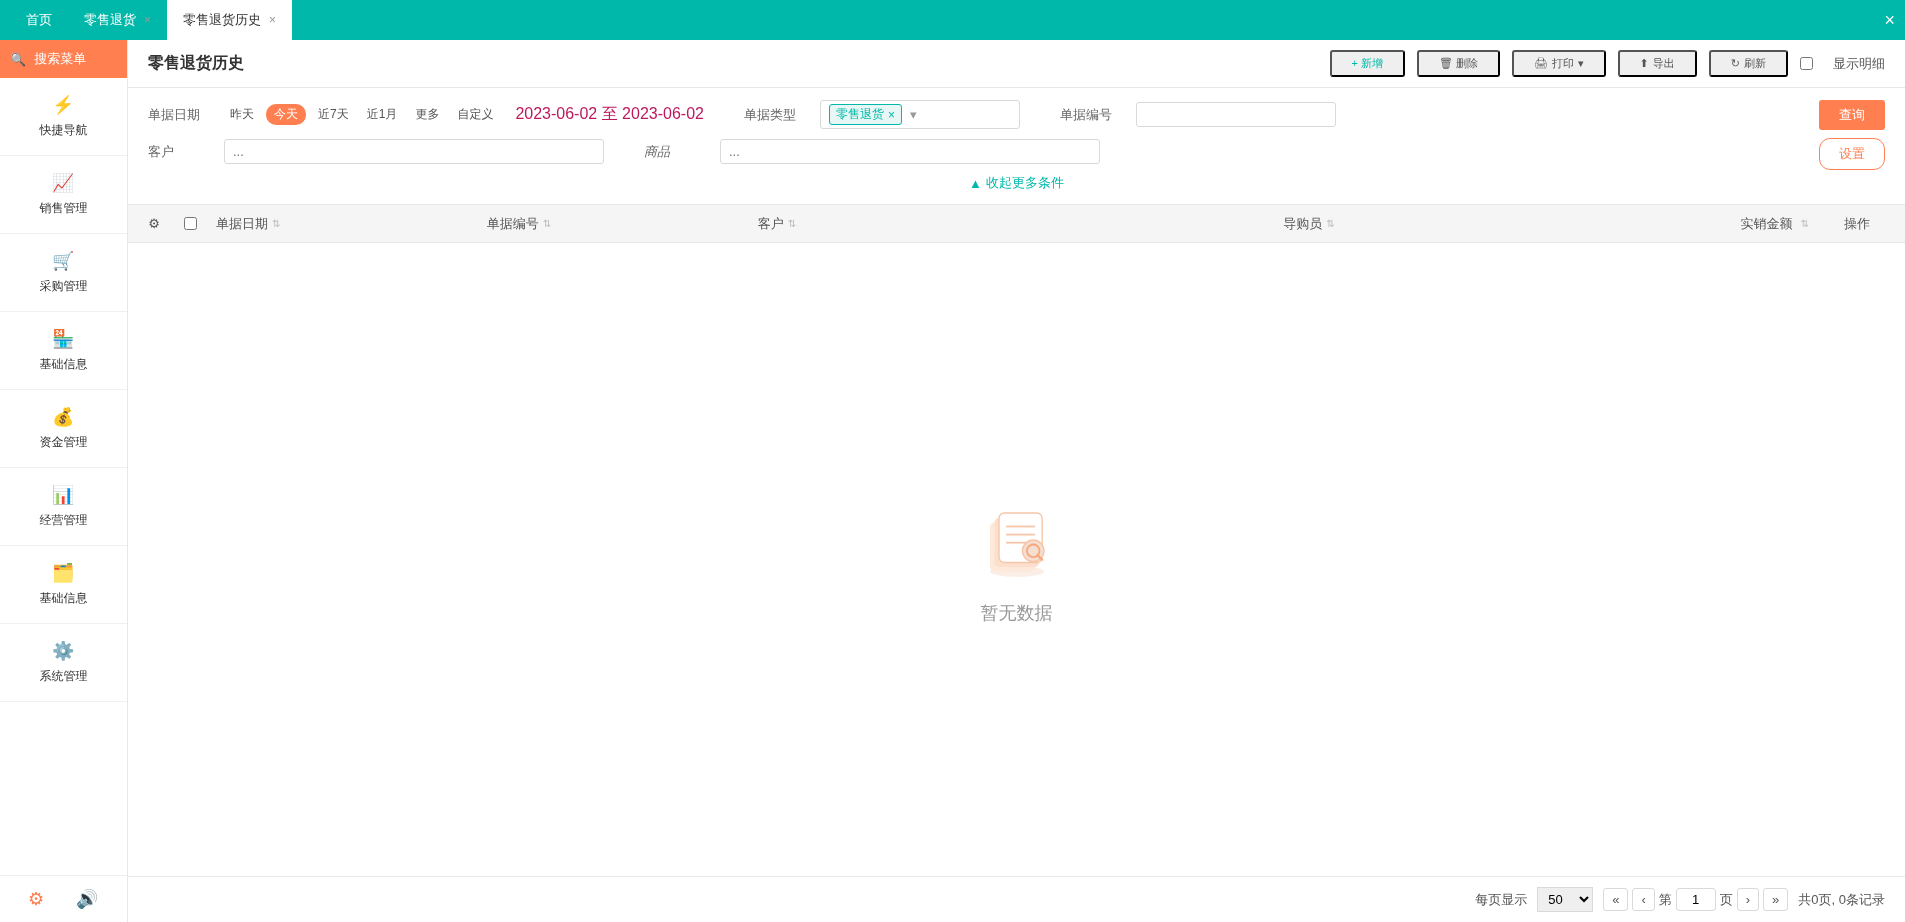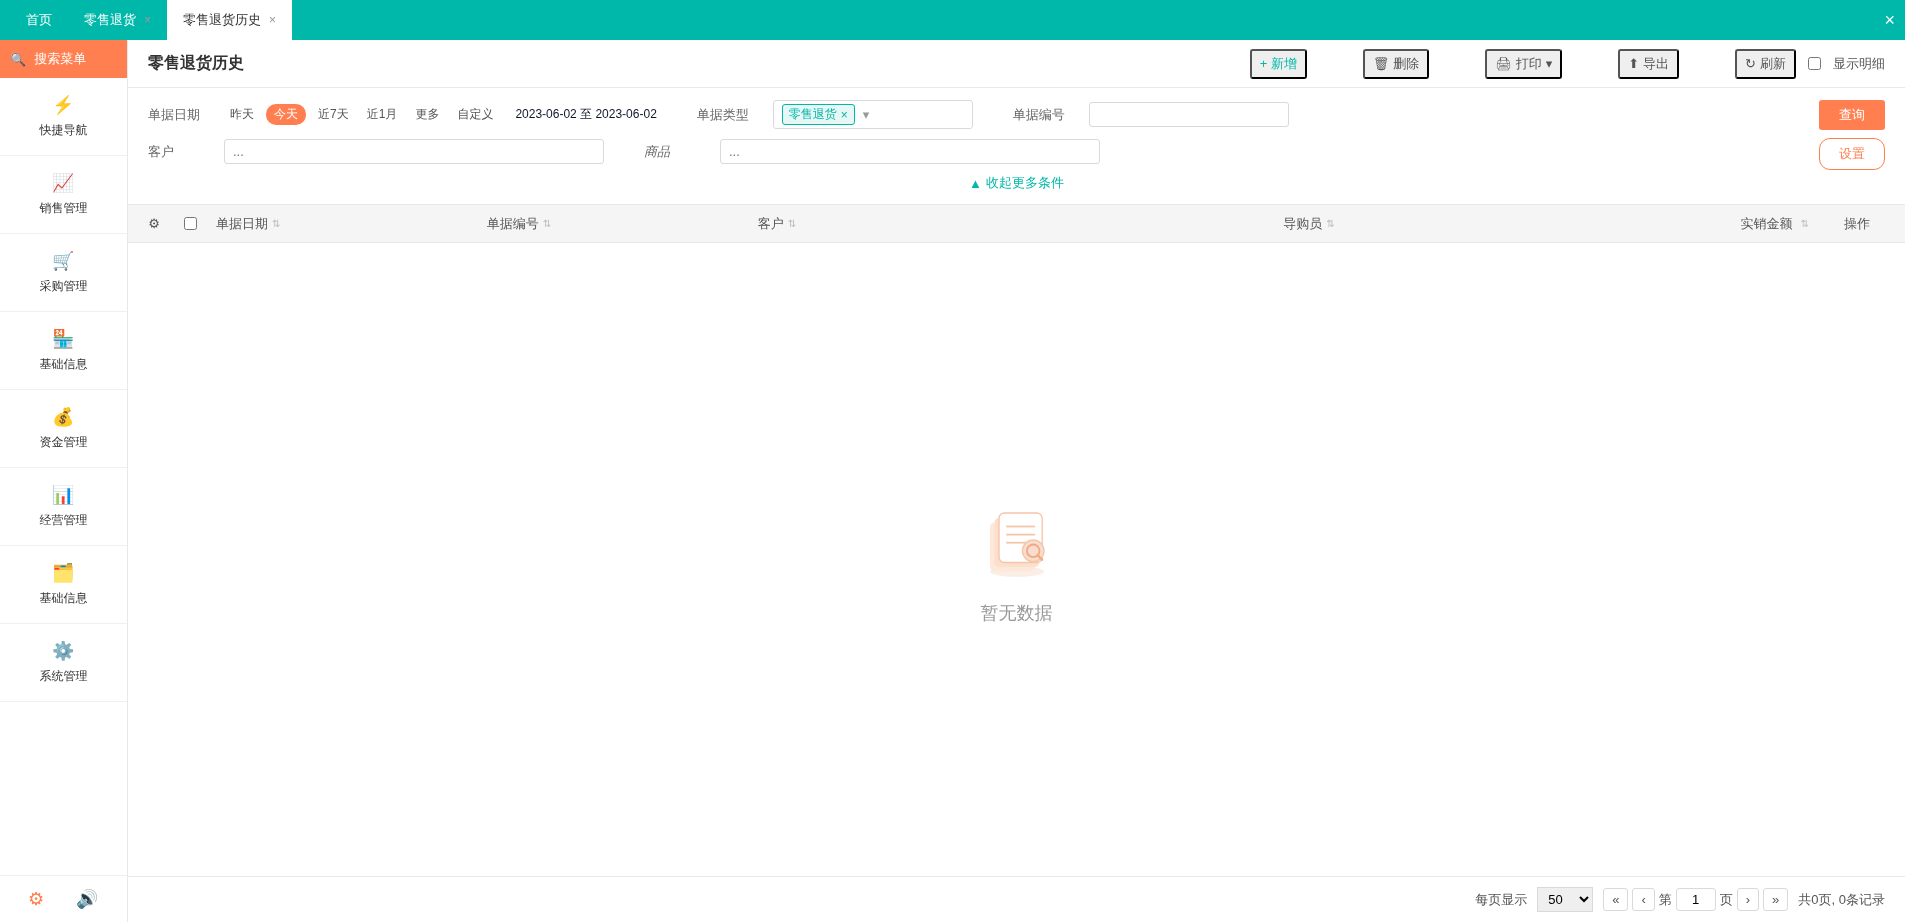--- a/index.html
+++ b/index.html
@@ -25,33 +25,33 @@
     .sidebar-bottom { margin-top: auto; display: flex; align-items: center; justify-content: space-around; padding: 12px; border-top: 1px solid #eee; background: #fff; }
     .sidebar-bottom .icon { font-size: 18px; color: #ff7f50; cursor: pointer; }
 
     
     .content { flex: 1; display: flex; flex-direction: column; overflow: hidden; background: #f5f5f5; }
 
     
     .page-header { background: #fff; padding: 0 20px; height: 48px; display: flex; align-items: center; justify-content: space-between; border-bottom: 1px solid #e8e8e8; flex-shrink: 0; }
     .page-title { font-size: 16px; font-weight: bold; color: #333; }
     .header-actions { display: flex; align-items: center; gap: 12px; }
-    .action-btn { display: flex; align-items: center; gap: 4px; color: #555; cursor: pointer; font-size: 13px; padding: 4px 8px; border-radius: 3px; margin-left: 44px; }
+    .action-btn { display: flex; align-items: center; gap: 4px; color: #555; cursor: pointer; font-size: 11px; padding: 4px 20px; border-radius: 3px; }
     .action-btn.new-btn { color: #00b8a9; }
-    .show-detail { display: flex; align-items: center; gap: 12px; font-size: 13px; color: #555; }
+    .show-detail { display: flex; align-items: center; gap: 20px; font-size: 13px; color: #555; }
     .show-detail input[type="checkbox"] { cursor: pointer; }
 
     
     .filter-area { background: #fff; padding: 12px 20px; border-bottom: 1px solid #e8e8e8; flex-shrink: 0; }
     .filter-row { display: flex; align-items: center; gap: 16px; margin-bottom: 10px; }
     .filter-label { color: #666; font-size: 13px; min-width: 60px; flex-shrink: 0; }
     .date-options { display: flex; align-items: center; gap: 6px; }
     .date-btn { font-size: 12px; color: #555; cursor: pointer; padding: 2px 6px; border-radius: 3px; }
     .date-btn.active { background: #ff7f50; color: #fff; border-radius: 10px; padding: 2px 8px; }
-    .date-range { font-size: 12px; color: #0f172a; }
+    .date-range { font-size: 16px; color: #be185d; }
     .filter-type-wrap { display: flex; align-items: center; border: 1px solid #d9d9d9; border-radius: 3px; padding: 3px 8px; min-width: 200px; }
     .filter-tag { background: #e6f7f5; border: 1px solid #00b8a9; color: #00b8a9; border-radius: 3px; padding: 1px 6px; font-size: 12px; display: flex; align-items: center; gap: 4px; }
     .filter-tag .remove { cursor: pointer; color: #00b8a9; font-size: 12px; }
     .filter-dropdown-arrow { margin-left: 8px; color: #999; }
     .filter-number-input { border: 1px solid #d9d9d9; border-radius: 3px; padding: 4px 8px; font-size: 13px; color: #333; min-width: 200px; }
     .filter-row2 { display: flex; align-items: center; gap: 16px; }
     .customer-input { border: 1px solid #d9d9d9; border-radius: 3px; padding: 4px 8px; font-size: 13px; color: #ccc; min-width: 380px; cursor: pointer; }
     .goods-input { border: 1px solid #d9d9d9; border-radius: 3px; padding: 4px 8px; font-size: 13px; color: #ccc; min-width: 380px; cursor: pointer; }
     .collapse-btn { display: flex; align-items: center; gap: 4px; color: #00b8a9; cursor: pointer; font-size: 13px; margin: 4px auto 0; width: fit-content; }
 

